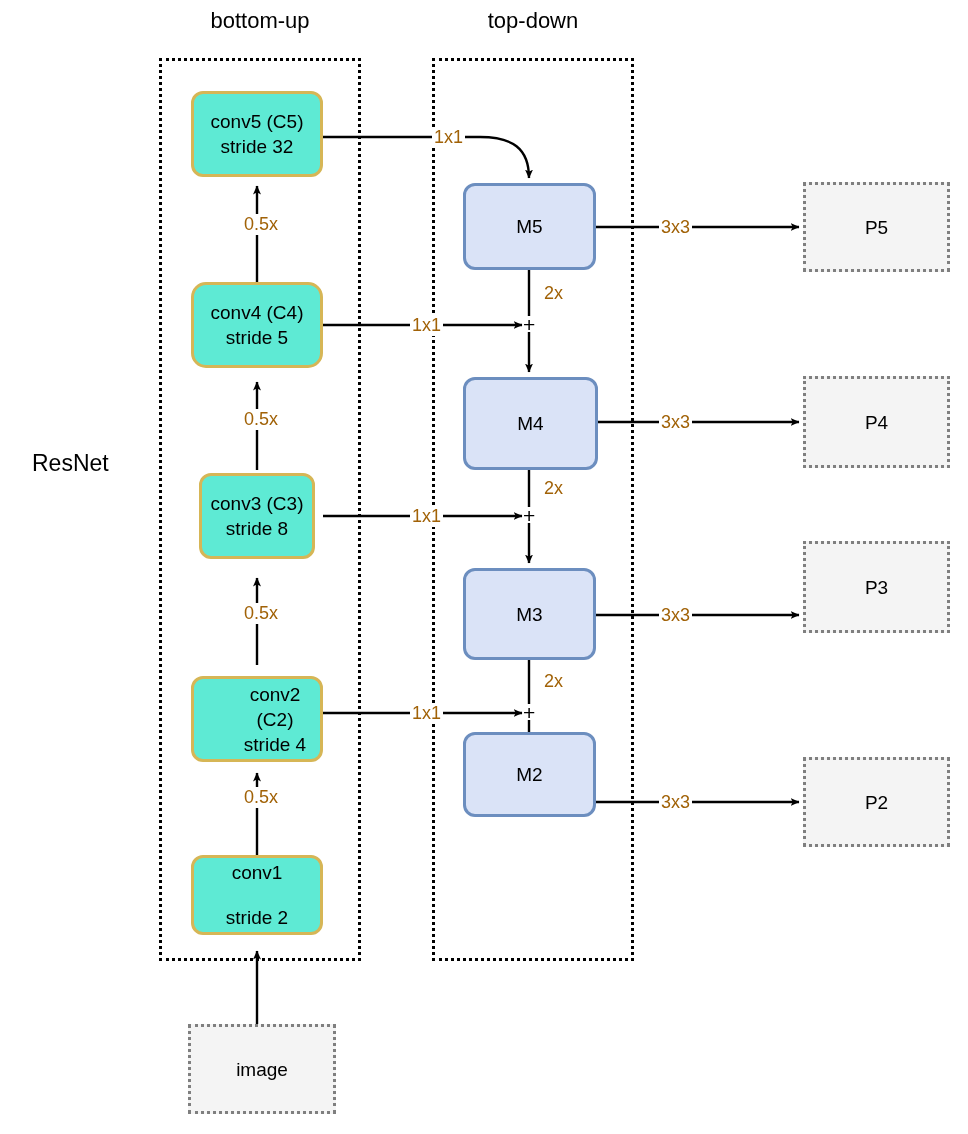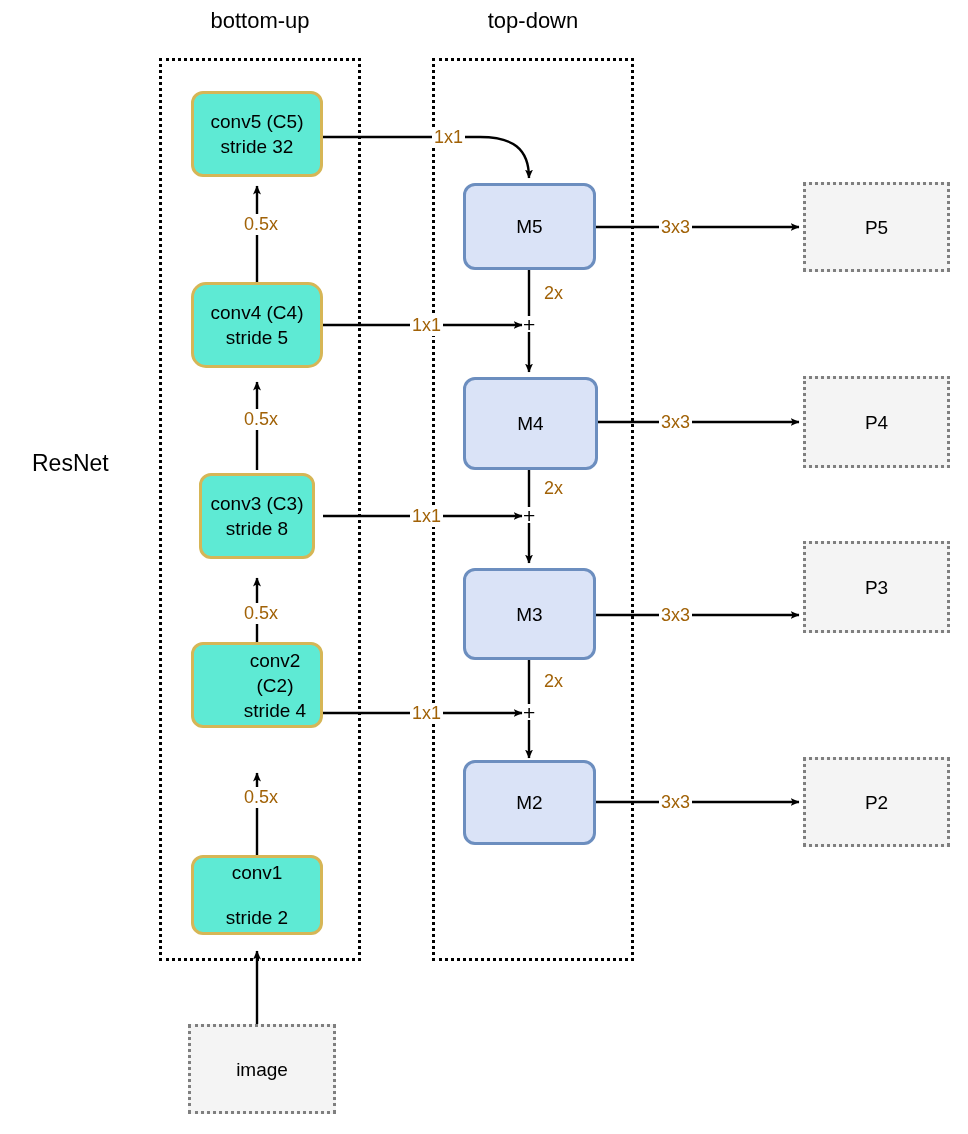--- a/index.html
+++ b/index.html
@@ -157,21 +157,21 @@
     <span class="line2">stride 32</span>
   </div>
   <div class="node conv" style="left:191px; top:282px; width:132px; height:86px;border-radius:15px;">
     <span>conv4 (C4)</span>
     <span class="line2">stride 5</span>
   </div>
   <div class="node conv" style="left:199px; top:473px; width:116px; height:86px;">
     <span>conv3 (C3)</span>
     <span class="line2">stride 8</span>
   </div>
-  <div class="node conv" style="left:191px; top:642px; width:132px; height:86px;padding-left:36px;">
+  <div class="node conv" style="left:191px; top:676px; width:132px; height:86px;padding-left:36px;">
     <span>conv2 (C2)</span>
     <span class="line2">stride 4</span>
   </div>
   <div class="node conv" style="left:191px; top:855px; width:132px; height:80px;gap:20px;">
     <span>conv1</span>
     <span class="line2">stride 2</span>
   </div>
 
   <div class="node out" style="left:188px; top:1024px; width:148px; height:90px;">
     <span>image</span>
@@ -189,21 +189,21 @@
 
   <div class="node merge" style="left:463px; top:183px; width:133px; height:87px;">
     <span>M5</span>
   </div>
   <div class="node merge" style="left:463px; top:377px; width:135px; height:93px;">
     <span>M4</span>
   </div>
   <div class="node merge" style="left:463px; top:568px; width:133px; height:92px;border-radius:12px;">
     <span>M3</span>
   </div>
-  <div class="node merge" style="left:463px; top:760px; width:133px; height:85px;">
+  <div class="node merge" style="left:463px; top:732px; width:133px; height:85px;">
     <span>M2</span>
   </div>
 
   <div class="edge-label" style="left:542px; top:283px;">2x</div>
   <div class="edge-label" style="left:542px; top:478px;">2x</div>
   <div class="edge-label" style="left:542px; top:671px;">2x</div>
 
   <div class="plus-sign" style="left:523px; top:314px;">+</div>
   <div class="plus-sign" style="left:523px; top:505px;">+</div>
   <div class="plus-sign" style="left:523px; top:702px;">+</div>

